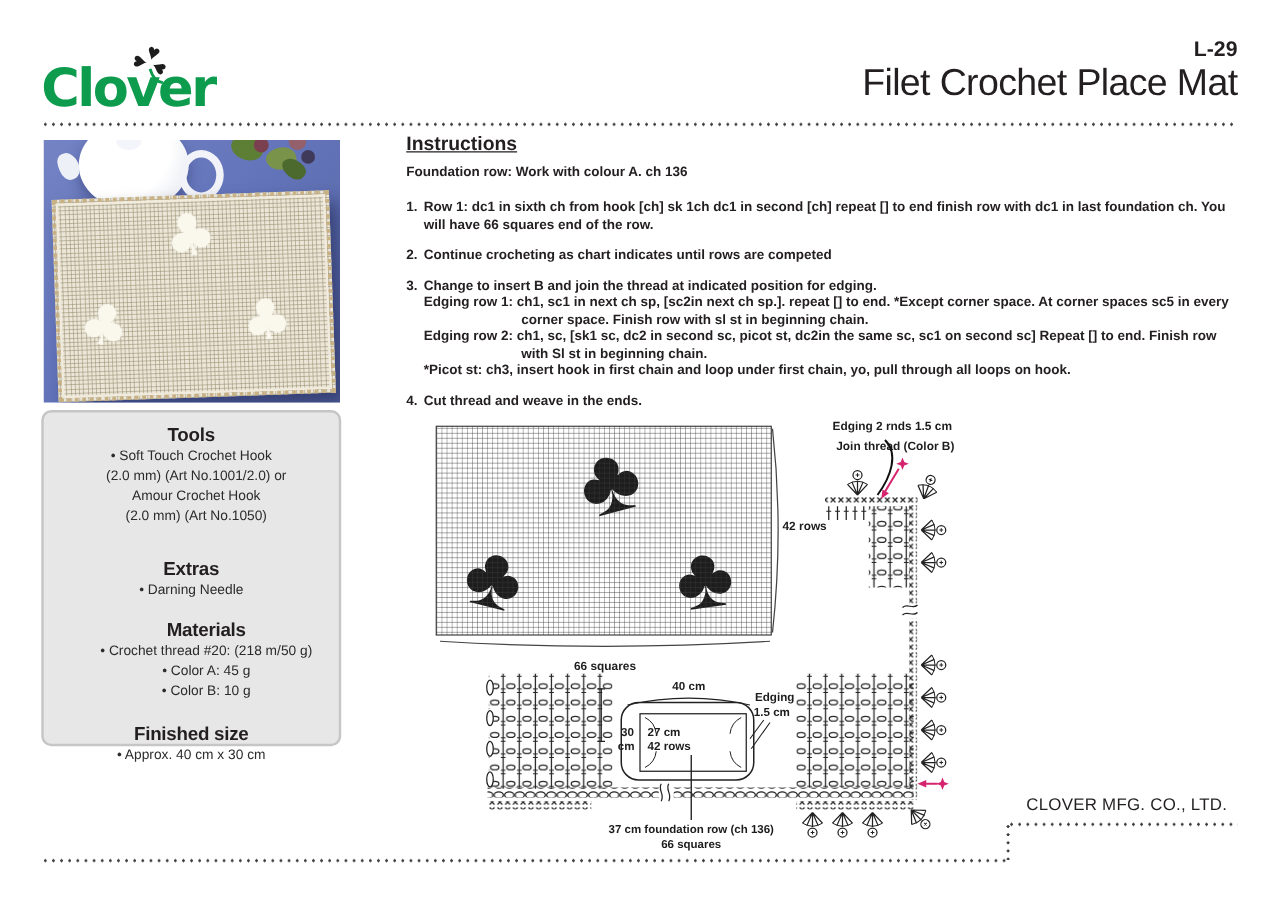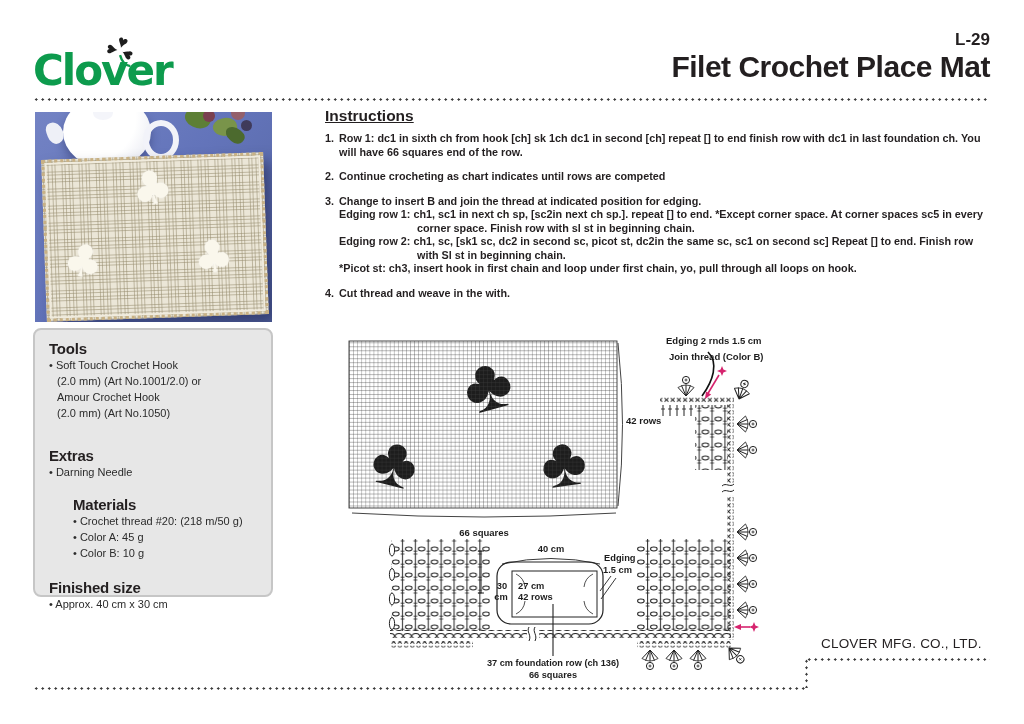--- a/index.html
+++ b/index.html
@@ -7,21 +7,21 @@
     width:1024px;height:724px;position:relative;overflow:hidden;background:#ffffff;
     font-family:"Liberation Sans",sans-serif;color:#231f20;
     -webkit-font-smoothing:antialiased;
   }
   .abs{position:absolute;}
   
   .logo-wrap{left:33px;top:34px;width:170px;height:62px;}
   .logo-text{position:absolute;left:0;top:12px;font-size:42px;font-weight:bold;color:#0d9b4d;letter-spacing:-2px;font-family:"DejaVu Sans",sans-serif;}
   .logo-mark{position:absolute;left:66px;top:-4px;}
   .doc-code{right:34px;top:30px;font-size:17px;font-weight:bold;}
-  .doc-title{right:34px;top:50px;font-size:30px;font-weight:bold;letter-spacing:-0.5px;}
+  .doc-title{right:34px;top:50px;font-size:30px;font-weight:normal;letter-spacing:-0.5px;}
   .dots-h{height:3px;background-image:radial-gradient(circle,#3c3c3c 1.1px,transparent 1.25px);background-size:6.5px 3px;background-repeat:repeat-x;}
   .dots-v{width:3px;background-image:radial-gradient(circle,#3c3c3c 1.1px,transparent 1.25px);background-size:3px 6.5px;background-repeat:repeat-y;}
   .sep-top{left:33px;top:98px;width:957px;}
   .sep-bottom{left:33px;top:687px;width:774px;}
   .foot-line-h{left:806px;top:658px;width:184px;}
   .foot-line-v{left:805px;top:658px;height:30px;}
   .footer-company{left:821px;top:636px;font-size:13.5px;font-weight:normal;letter-spacing:0.2px;}
   
   .photo{left:35px;top:112px;width:237px;height:210px;overflow:hidden;background:linear-gradient(135deg,#7383c4 0%,#6374ba 45%,#54649f 100%);}
   .teapot-body{position:absolute;left:28px;top:-16px;width:88px;height:72px;border-radius:50%;background:radial-gradient(circle at 35% 30%,#ffffff 55%,#dfe2ec 100%);box-shadow:0 6px 10px rgba(20,25,70,.35);}
@@ -31,21 +31,21 @@
   .flower{position:absolute;border-radius:50%;}
   .placemat{position:absolute;left:9px;top:44px;width:216px;height:156px;transform:rotate(-2deg);
     background-color:#ebe6d7;
     background-image:repeating-linear-gradient(0deg,rgba(150,140,110,.55) 0 .8px,transparent .8px 3.4px),
                      repeating-linear-gradient(90deg,rgba(150,140,110,.55) 0 .8px,transparent .8px 3.4px);
     border:3px dotted #c8b185;box-shadow:7px 9px 14px rgba(20,25,70,.5), inset 0 0 0 2px #f0ebdd;}
   .mat-clover{position:absolute;font-family:"DejaVu Sans",sans-serif;color:#faf7ec;text-shadow:0 0 2px #ffffff;}
   
   .info-panel{left:33px;top:328px;width:240px;height:269px;background:#e7e7e7;border:2px solid #c6c6c6;border-radius:8px;padding:9px 14px;box-sizing:border-box;}
   .info-panel h3{margin:0;font-size:15px;font-weight:bold;letter-spacing:-0.2px;}
-  .info-panel .sec{margin-bottom:13px;}
+  .info-panel .sec{margin-bottom:13px;text-align:center;}
   .info-panel .ln{font-size:11px;font-weight:normal;line-height:16px;color:#2b2b2b;}
   .info-panel .cont{padding-left:8px;}
   .sec-tools{margin-top:1px;}
   .sec-extras{margin-top:26px;}
   .sec-materials{margin-top:16px;margin-left:24px;}
   .sec-size{margin-top:18px;}
   
   .instructions{left:325px;top:107px;width:672px;}
   .instructions h2{margin:0 0 7px 0;font-size:15.5px;font-weight:bold;text-decoration:underline;}
   .foundation{font-size:10.8px;font-weight:bold;margin-bottom:16px;}
@@ -114,41 +114,42 @@
     <div class="ln">• Color B: 10 g</div>
   </div>
   <div class="sec sec-size">
     <h3>Finished size</h3>
     <div class="ln">• Approx. 40 cm x 30 cm</div>
   </div>
 </div>
 
 <div class="abs instructions">
   <h2>Instructions</h2>
+  <div class="foundation">Foundation row: Work with colour A. ch 136</div>
 
   <div class="step">
     <span class="num">1.</span>
     <span class="txt">Row 1: dc1 in sixth ch from hook [ch] sk 1ch dc1 in second [ch] repeat [] to end finish row with dc1 in last foundation ch. You will have 66 squares end of the row.</span>
   </div>
   <div class="step">
     <span class="num">2.</span>
     <span class="txt">Continue crocheting as chart indicates until rows are competed</span>
   </div>
   <div class="step step3">
     <span class="num">3.</span>
     <span class="txt">Change to insert B and join the thread at indicated position for edging.</span>
   </div>
   <div class="edging-block">
     <p class="edg">Edging row 1: ch1, sc1 in next ch sp, [sc2in next ch sp.]. repeat [] to end. *Except corner space. At corner spaces sc5 in every corner space. Finish row with sl st in beginning chain.</p>
     <p class="edg">Edging row 2: ch1, sc, [sk1 sc, dc2 in second sc, picot st, dc2in the same sc, sc1 on second sc] Repeat [] to end. Finish row with Sl st in beginning chain.</p>
     <p class="edg">*Picot st: ch3, insert hook in first chain and loop under first chain, yo, pull through all loops on hook.</p>
   </div>
   <div class="step">
     <span class="num">4.</span>
-    <span class="txt">Cut thread and weave in the with.</span>
+    <span class="txt">Cut thread and weave in the ends.</span>
   </div>
 </div>
 
 <svg class="abs diagram" viewBox="340 330 460 366" width="460" height="366">
   <defs>
     <pattern id="pGrid" width="4.06" height="3.98" patternUnits="userSpaceOnUse">
       <path d="M0,0 H4.06 M0,0 V3.98" stroke="#3b3b3b" stroke-width="0.65" fill="none"></path>
     </pattern>
     <pattern id="pFilet" width="12.9" height="13" patternUnits="userSpaceOnUse">
       <ellipse cx="8.8" cy="3" rx="3.3" ry="1.9" fill="none" stroke="#222" stroke-width="1"></ellipse>

